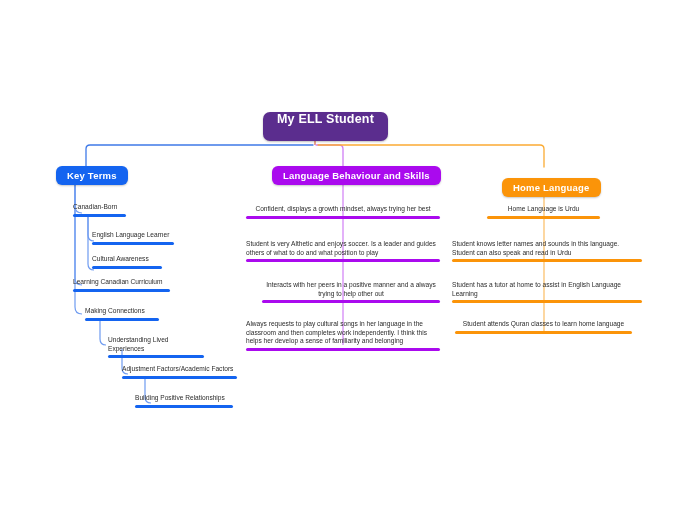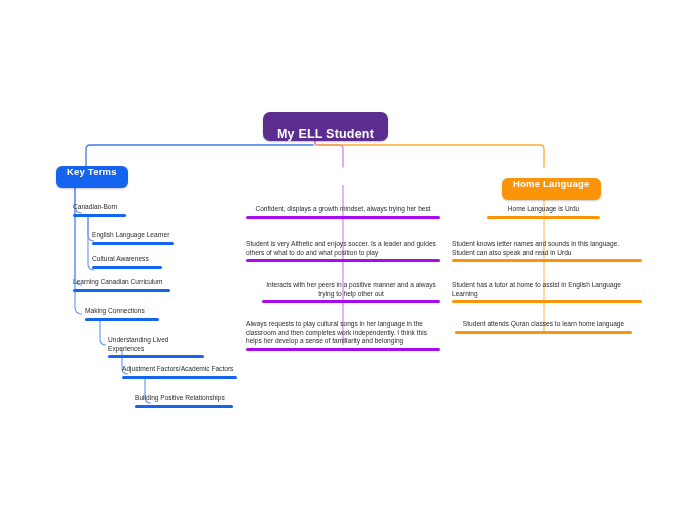--- a/index.html
+++ b/index.html
@@ -27,37 +27,37 @@
     pointer-events: none;
   }
 
   
   .node {
     position: absolute;
     border-radius: 7px;
     color: #ffffff;
     font-weight: bold;
     display: flex;
-    align-items: flex-end;
+    align-items: flex-start;
     justify-content: center;
     text-align: center;
     white-space: nowrap;
     box-sizing: border-box;
     letter-spacing: .2px;
   }
   .node-root {
     font-size: 12.5px;
     padding: 0 14px;
     height: 29px;
     box-shadow: 0 1px 2px rgba(0,0,0,.25);
   }
   .node-branch {
     font-size: 9.5px;
     height: 19px;
-    padding: 11px 11px;
+    padding: 4px 11px;
     border-radius: 6px;
     box-shadow: 0 1px 2px rgba(0,0,0,.22);
   }
 
   
   .leaf {
     position: absolute;
     box-sizing: border-box;
   }
   .leaf-text {
@@ -108,20 +108,23 @@
   </svg>
 
   <div class="node node-root" style="left:263px; top:112px; background:#5b2d8e;">
     <span>My ELL Student</span>
   </div>
 
   <div class="node node-branch" style="left:56px; top:166px; background:#1464f0;">
     <span>Key Terms</span>
   </div>
 
+  <div class="node node-branch" style="left:272px; top:166px; background:#aa0aee;">
+    <span>Language Behaviour and Skills</span>
+  </div>
 
   <div class="node node-branch" style="left:502px; top:178px; background:#fb9409;">
     <span>Home Language</span>
   </div>
 
   <div class="leaf left" style="left:73px; top:203px; width:53px;">
     <span class="leaf-text">Canadian-Born</span>
     <span class="leaf-bar" style="background:#1464f0;"></span>
   </div>
 

